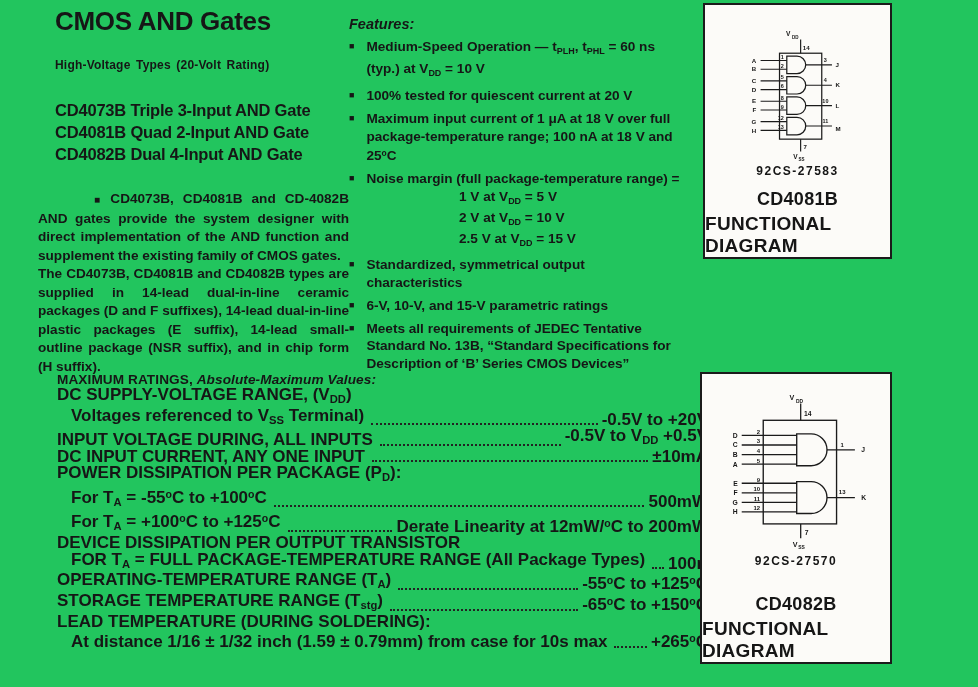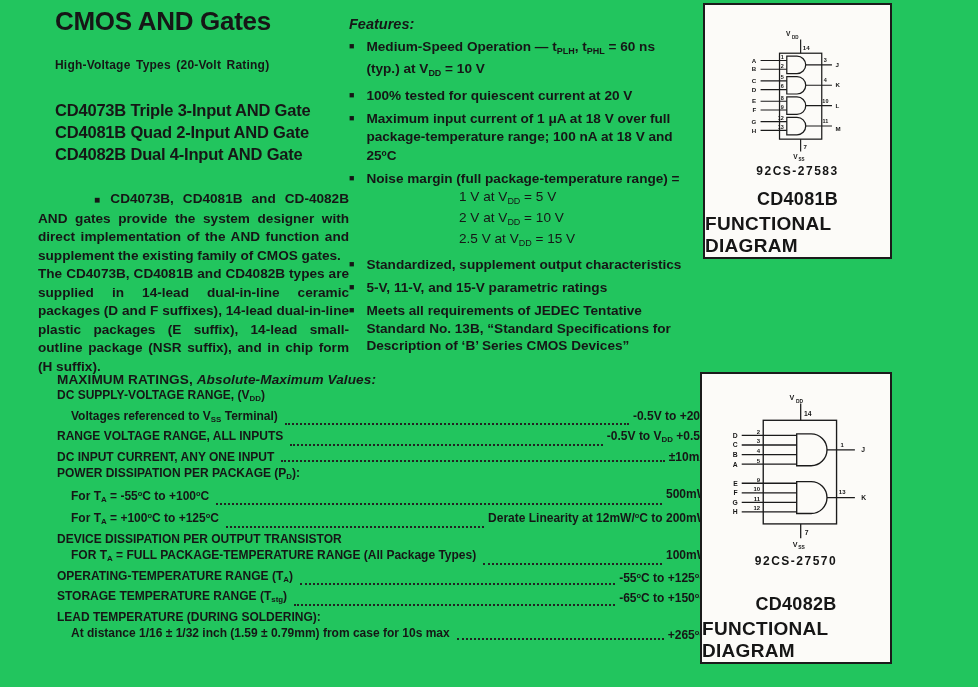--- a/index.html
+++ b/index.html
@@ -21,27 +21,27 @@
       text-align:justify; text-indent:56px;}
   .p1 .sq{font-size:10px; margin-right:5px;}
   .p2{margin:0 0 0 -17px; width:311px; font-size:13.6px; font-weight:bold; line-height:18.5px; text-align:justify;}
 
   
   .features{position:absolute; left:349px; top:16px; width:334px;}
   .feat-heading{font-size:14.5px; font-weight:bold; font-style:italic;}
   .fi{display:flex; gap:12px; margin-top:5.5px; font-size:13.6px; font-weight:bold; line-height:17.5px;}
   .fb{flex:0 0 auto; font-size:9px; line-height:17.5px;}
   .ft{flex:1;}
-  .fsub{margin:1px 0 1px 110px; font-size:13.6px; font-weight:normal; line-height:15.5px;}
+  .fsub{margin:1px 0 1px 110px; font-size:13.6px; font-weight:bold; line-height:15.5px;}
 
   
   .ratings{position:absolute; left:57px; top:372px; width:651px;}
   .ratings-heading{font-size:13.6px; font-weight:bold; letter-spacing:0.1px;}
   .ratings-heading .ri{font-style:italic;}
-  .rrow{display:flex; font-size:12px; font-weight:bold; line-height:16.4px; white-space:nowrap;}
+  .rrow{display:flex; align-items:flex-end; font-size:17px; font-weight:bold; line-height:16.4px; white-space:nowrap;}
   .rrow.ind{padding-left:14px;}
   .rl{flex:0 0 auto;}
   .lead{flex:1 1 auto; border-bottom:2px dotted #222; margin:0 4px 3px 7px; min-width:12px;}
   .rv{flex:0 0 auto;}
 
   
   .dbox{position:absolute; border:2.5px solid #1b1b1b; background:#fcfbf8;
         display:flex; flex-direction:column; align-items:center;}
   .box1{left:703px; top:3px; width:185px; height:252px;}
   .box2{left:700px; top:372px; width:188px; height:288px;}
@@ -91,25 +91,25 @@
     </div>
     <div class="fi">
       <span class="fb">■</span>
       <span class="ft">Noise margin (full package-temperature range) =</span>
     </div>
     <div class="fsub">1 V at V<sub>DD</sub> = 5 V</div>
     <div class="fsub">2 V at V<sub>DD</sub> = 10 V</div>
     <div class="fsub">2.5 V at V<sub>DD</sub> = 15 V</div>
     <div class="fi">
       <span class="fb">■</span>
-      <span class="ft">Standardized, supplement output characteristics</span>
-    </div>
-    <div class="fi">
-      <span class="fb">■</span>
-      <span class="ft">5-V, 11-V, and 15-V parametric ratings</span>
+      <span class="ft">Standardized, symmetrical output characteristics</span>
+    </div>
+    <div class="fi">
+      <span class="fb">■</span>
+      <span class="ft">6-V, 10-V, and 15-V parametric ratings</span>
     </div>
     <div class="fi">
       <span class="fb">■</span>
       <span class="ft">Meets all requirements of JEDEC Tentative Standard No. 13B, “Standard Specifications for Description of ‘B’ Series CMOS Devices”</span>
     </div>
   </div>
 
   <div class="ratings">
     <div class="ratings-heading">
       <span>MAXIMUM RATINGS,</span>
@@ -118,21 +118,21 @@
 
     <div class="rrow head">
         <span class="rl">DC SUPPLY-VOLTAGE RANGE, (V<sub>DD</sub>)</span>
       </div>
     <div class="rrow ind">
         <span class="rl">Voltages referenced to V<sub>SS</sub> Terminal)</span>
         <span class="lead"></span>
         <span class="rv">-0.5V to +20V</span>
       </div>
     <div class="rrow">
-        <span class="rl">RANGE VOLTAGE RANGE, ALL INPUTS</span>
+        <span class="rl">INPUT VOLTAGE DURING, ALL INPUTS</span>
         <span class="lead"></span>
         <span class="rv">-0.5V to V<sub>DD</sub> +0.5V</span>
       </div>
     <div class="rrow">
         <span class="rl">DC INPUT CURRENT, ANY ONE INPUT</span>
         <span class="lead"></span>
         <span class="rv">±10mA</span>
       </div>
     <div class="rrow head">
         <span class="rl">POWER DISSIPATION PER PACKAGE (P<sub>D</sub>):</span>

